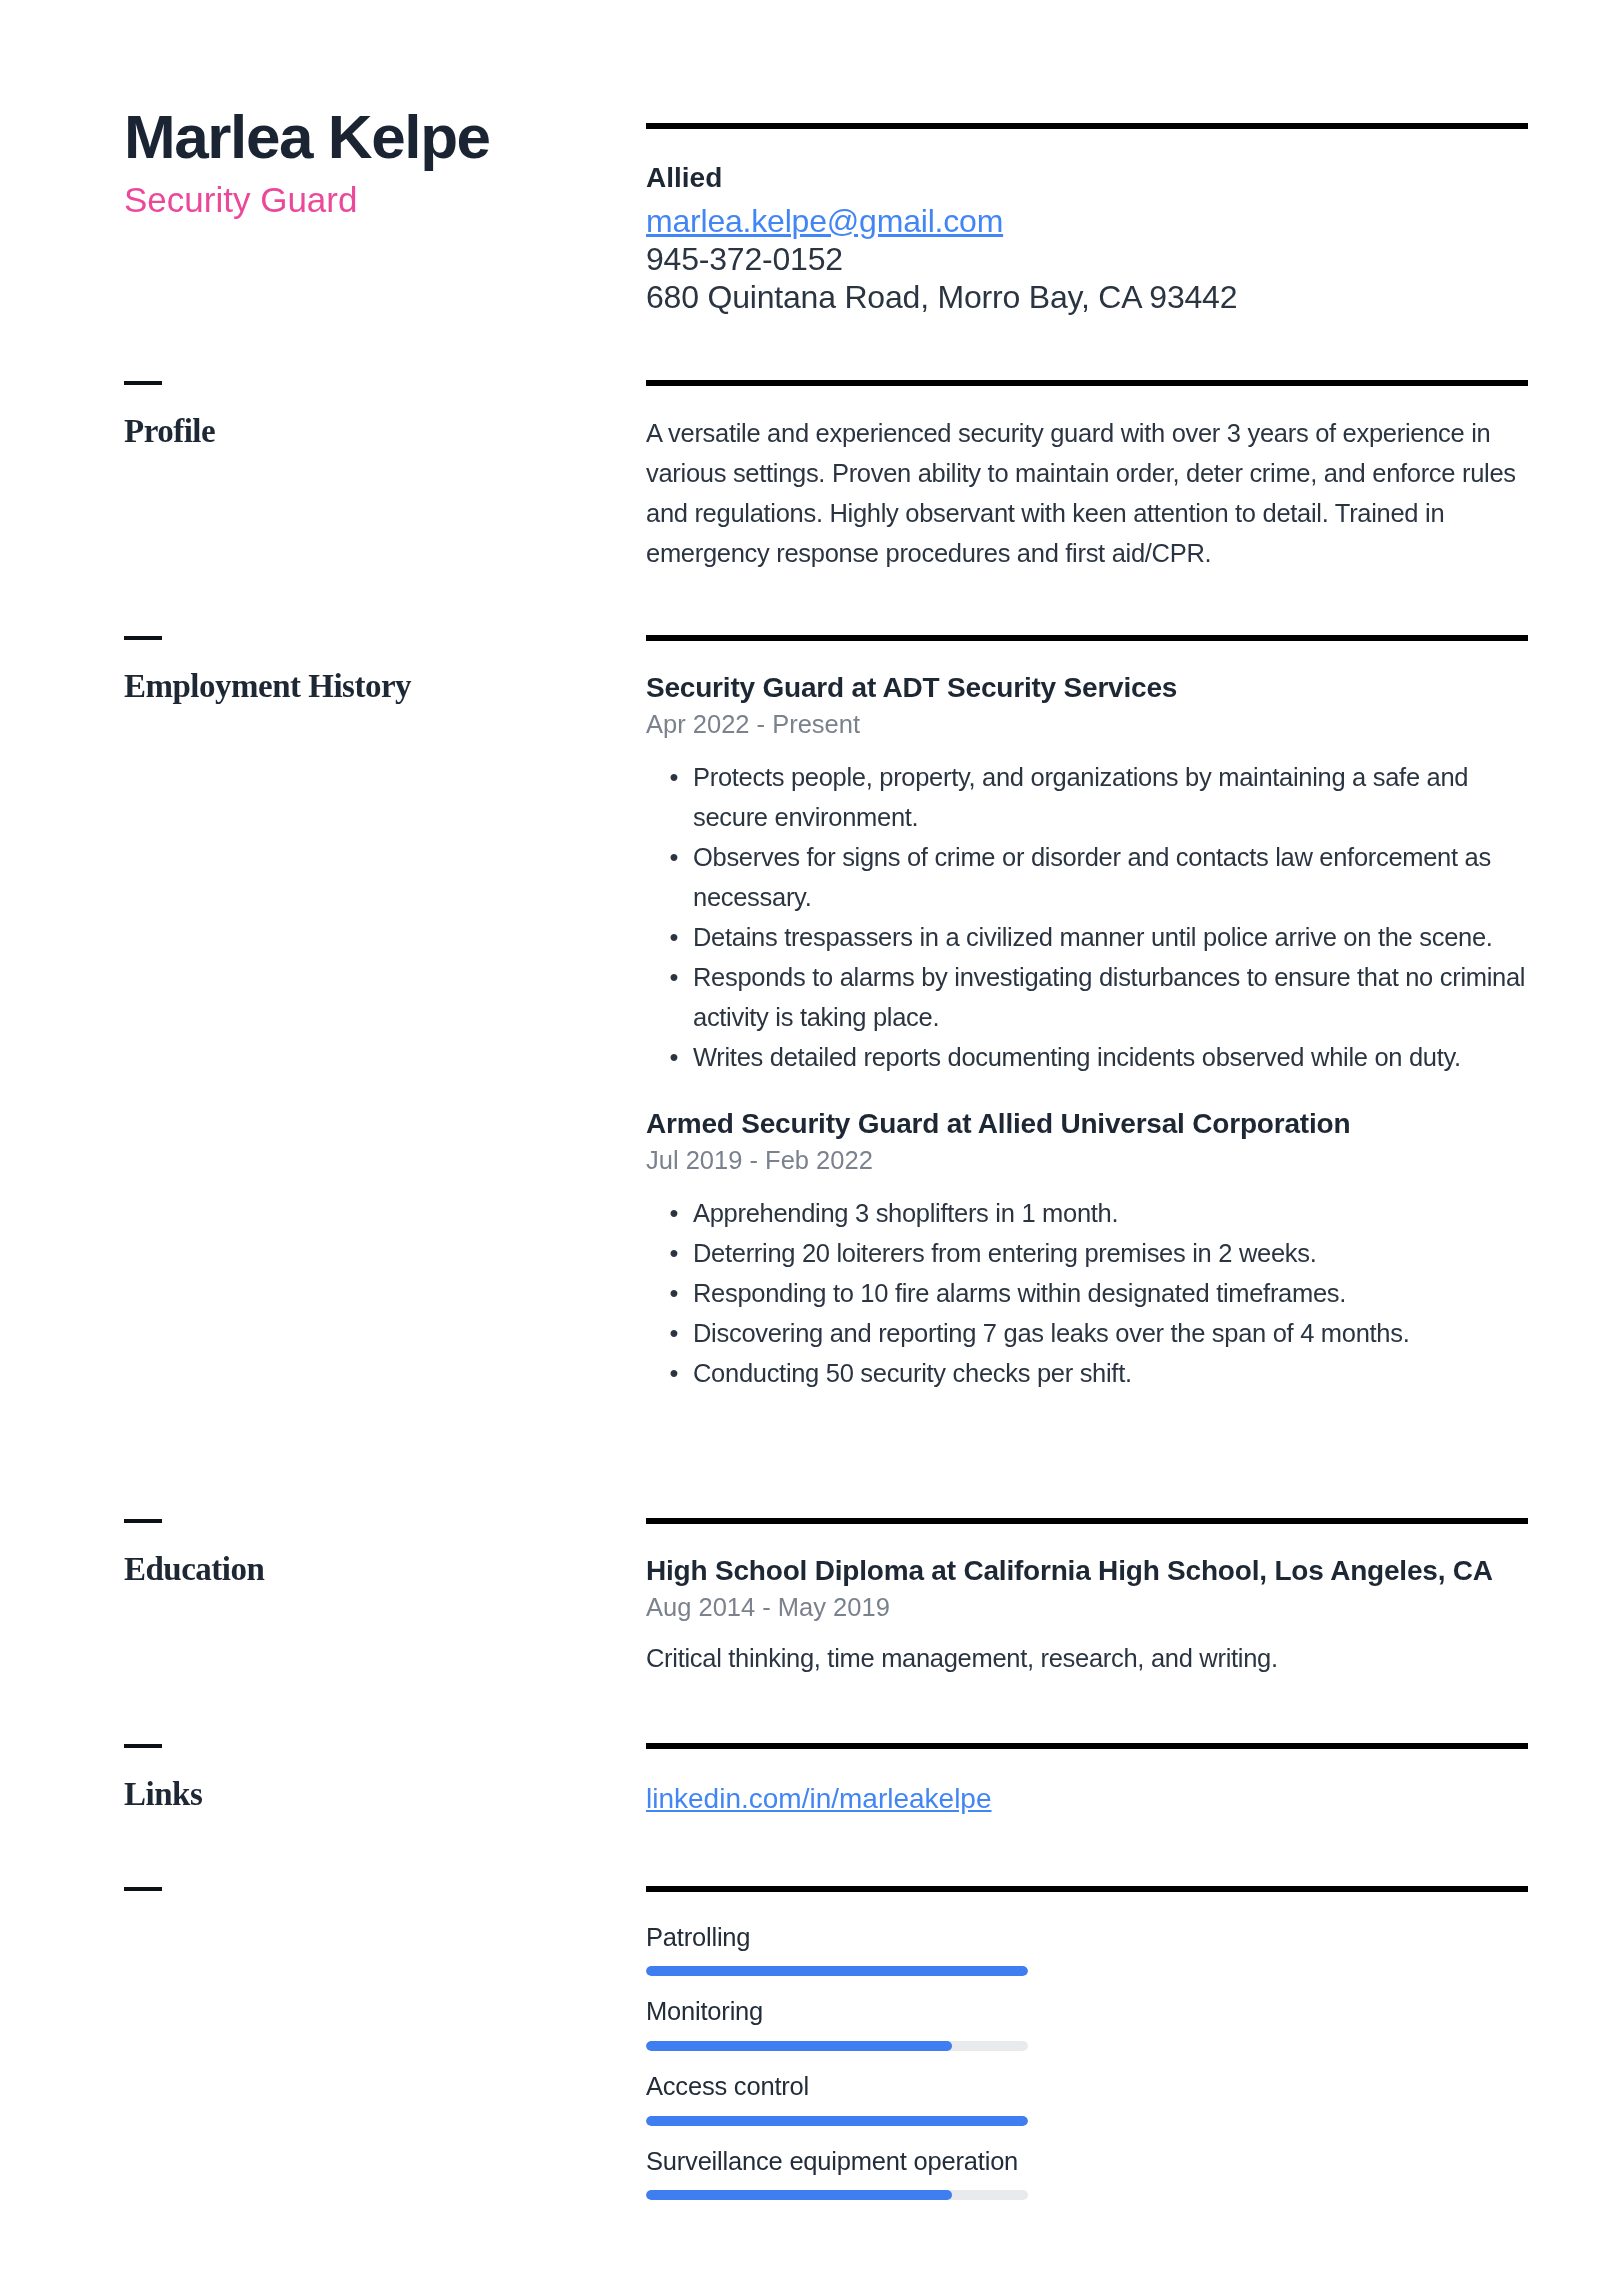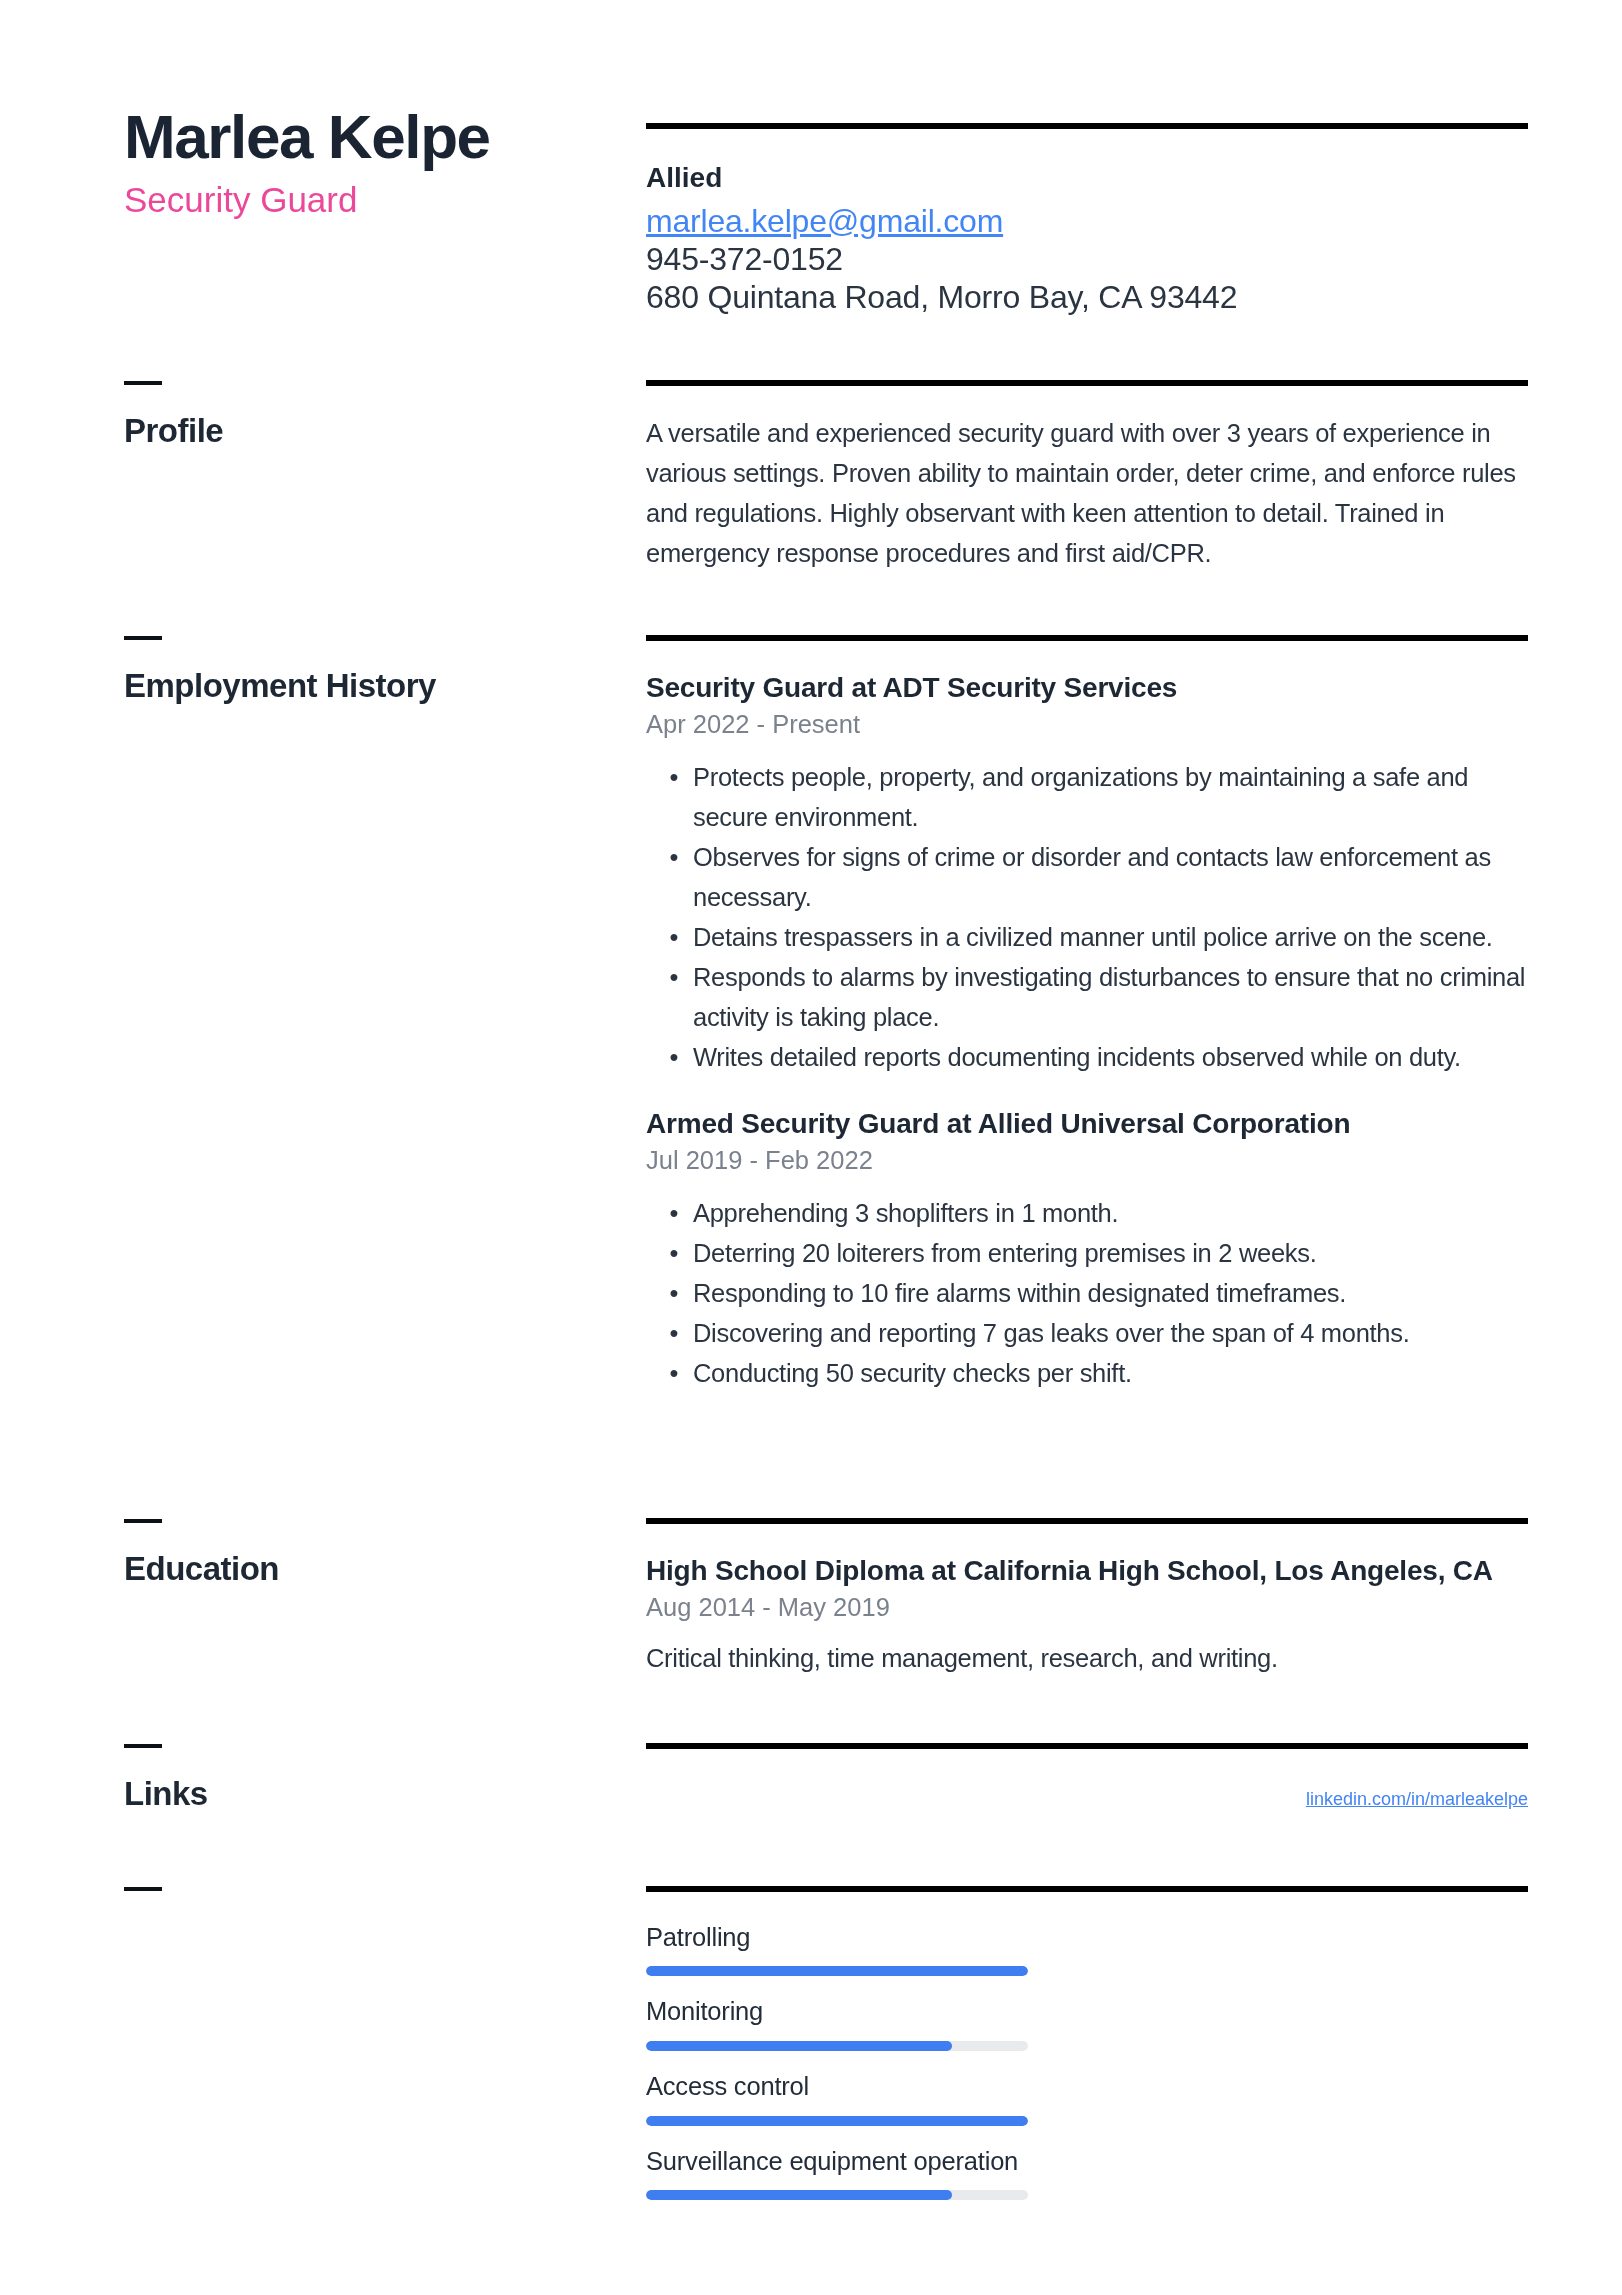--- a/index.html
+++ b/index.html
@@ -26,21 +26,21 @@
 
   
   .rule { height:5.5px; background:#000000; }
   .dash { width:38px; height:4.5px; background:#0c1118; margin-top:0.9px; }
   .section {
     position:absolute; left:124px; width:1404px;
     display:grid; grid-template-columns:522px 882px;
   }
   .left h2 {
     margin:25.5px 0 0; font-size:33px; line-height:40px; font-weight:bold;
-    color:#1e2835; letter-spacing:-0.5px;
+    color:#1e2835; letter-spacing:-0.5px;font-family:Liberation Serif, serif;
   }
   .sec-profile    { top:380px; }
   .sec-employment { top:635px; }
   .sec-education  { top:1518px; }
   .sec-links      { top:1743px; }
   .sec-skills     { top:1886px; }
 
   .body-text { margin:27px 0 0; font-size:25.5px; line-height:40px; letter-spacing:-0.3px; }
 
   .job-title, .edu-title {
@@ -50,21 +50,21 @@
   .dates { margin:1.8px 0 0; font-size:25.5px; line-height:31px; color:#7a828e; }
 
   ul.bullets {
     list-style:none; margin:16.4px 0 0; padding:0;
     font-size:25.5px; line-height:40px; letter-spacing:-0.3px;
   }
   ul.bullets li { position:relative; padding-left:47px; }
   ul.bullets li::before { content:"\2022"; position:absolute; left:23.6px; top:0; }
 
   a.link { color:#4285f4; text-decoration:underline; }
-  .link-line { margin-top:31px; font-size:18px; line-height:38px;text-align:right; }
+  .link-line { margin-top:31px; font-size:28px; line-height:38px; }
 
   
   .skills-list { margin-top:29px; }
   .skill { margin-bottom:19px; }
   .skill-label { font-size:25.5px; line-height:33px; letter-spacing:-0.2px; color:#232d3a; }
   .bar-track {
     margin-top:12.7px; width:382px; height:10px;
     background:#e8eaec; border-radius:5.5px; overflow:hidden;
   }
   .bar-fill { height:100%; background:#3e7ef0; border-radius:5.5px; }

